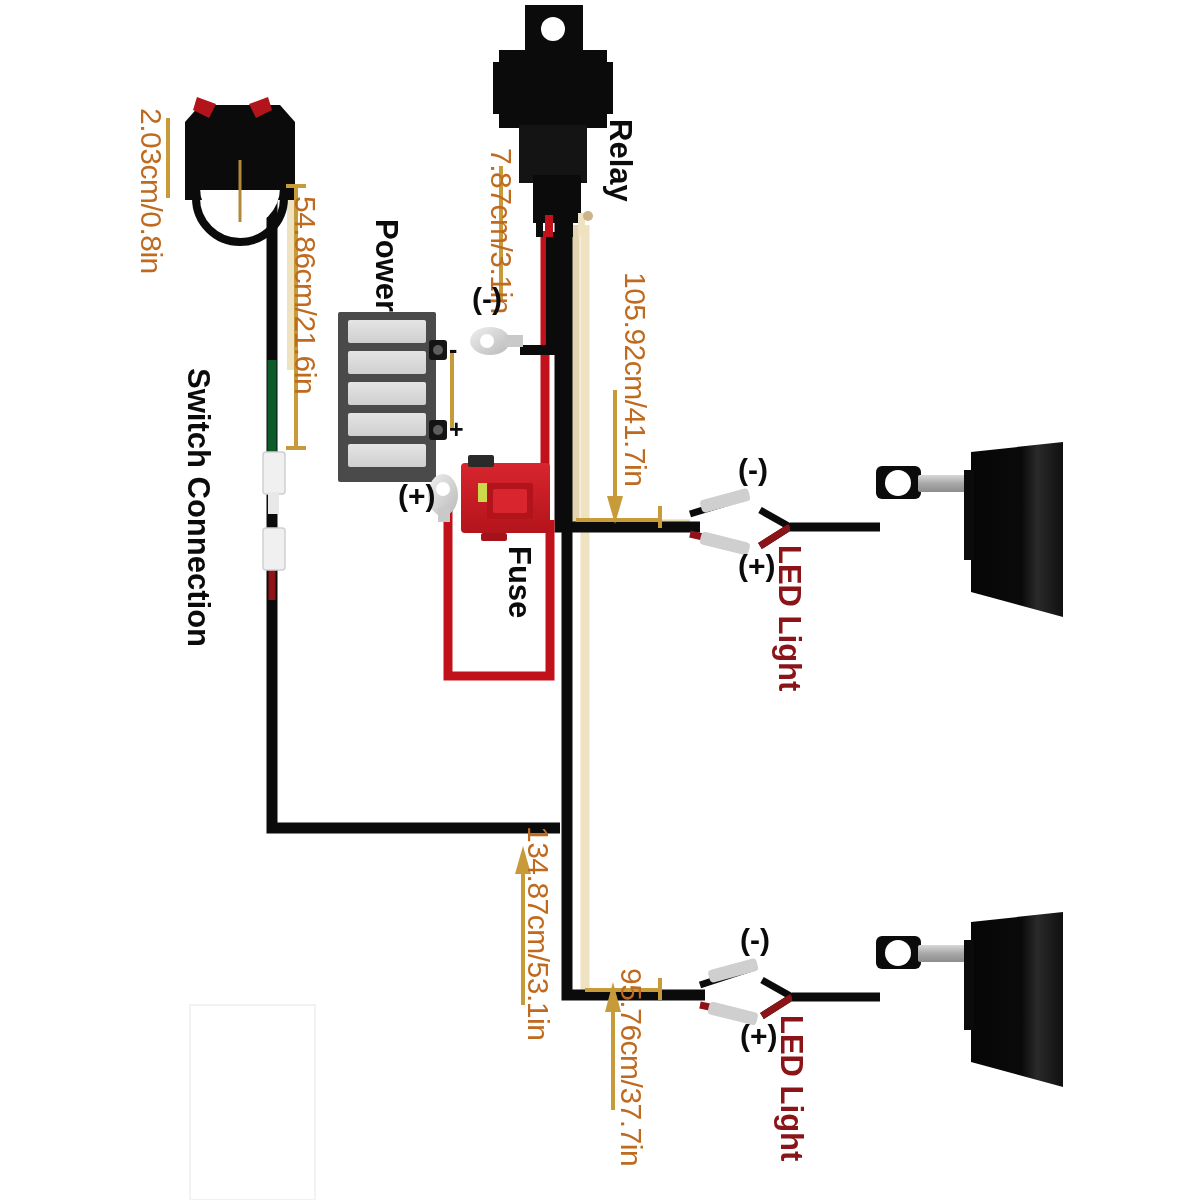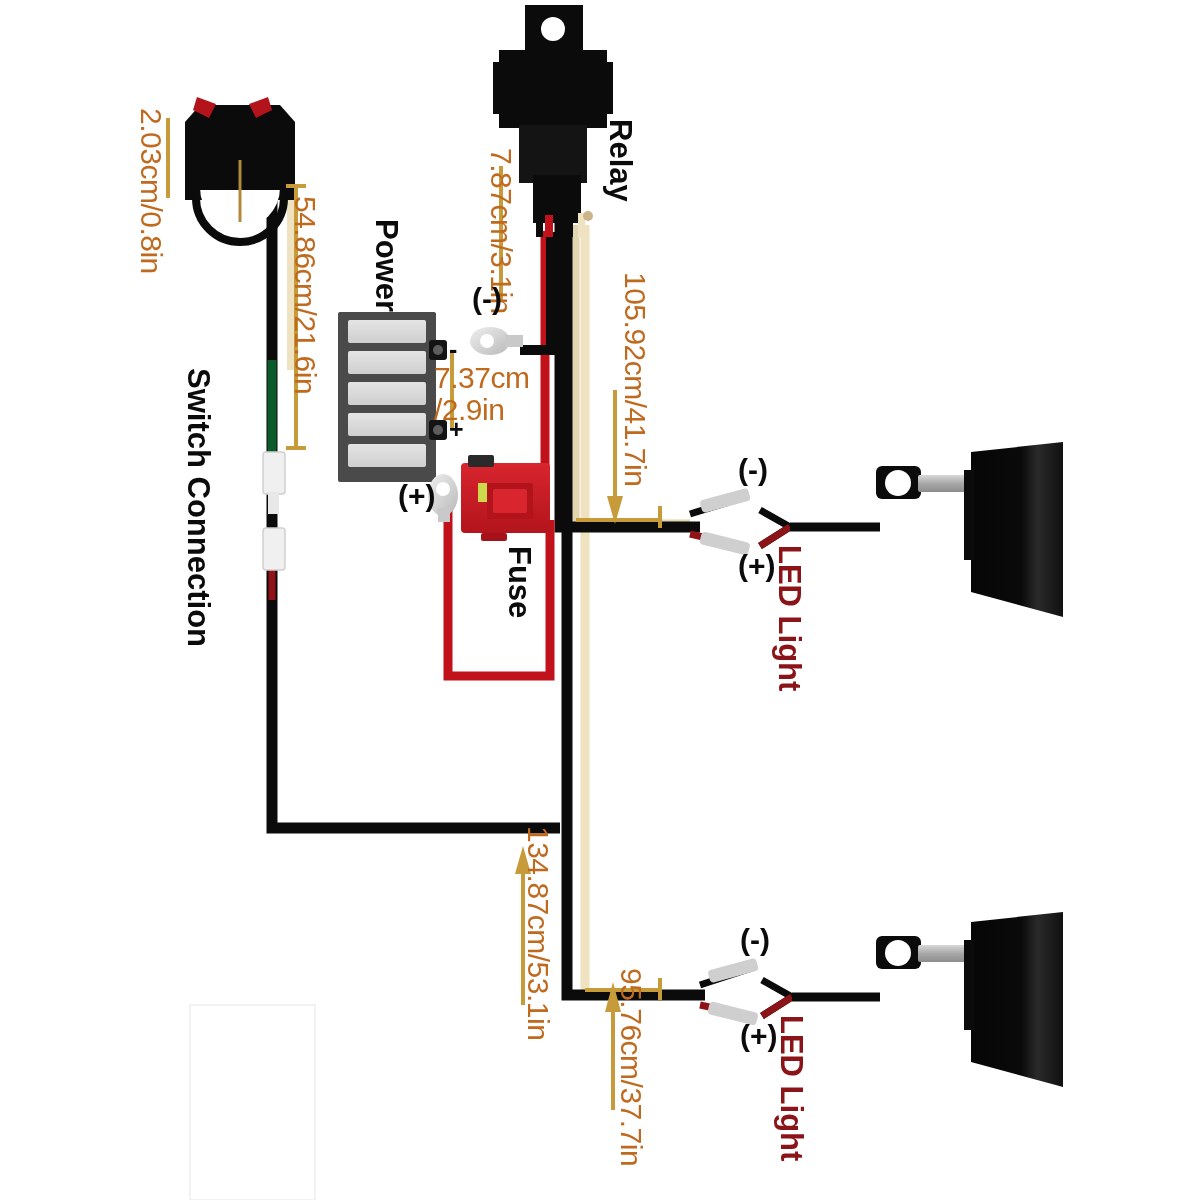--- a/index.html
+++ b/index.html
@@ -243,24 +243,20 @@
   <div class="lbl part rot90" style="left:402px;top:219px;">Power</div>
 
   <div class="lbl part rot90" style="left:636px;top:119px;">Relay</div>
 
   <div class="lbl dim rot90" style="left:516px;top:148px;">7.87cm/3.1in</div>
 
   <div class="lbl pol" style="left:472px;top:284px;">(-)</div>
 
   <div class="lbl pol-sm" style="left:449px;top:337px;">-</div>
 
-  <div class="lbl dim" style="left: 434px; top: 362px; line-height: 1.05;">
-      <div>7.37cm</div>
-      <div>/2.9in</div>
-    </div>
 
   <div class="lbl pol-sm" style="left:449px;top:417px;">+</div>
 
   <div class="lbl pol" style="left:398px;top:481px;">(+)</div>
 
   <div class="lbl part rot90" style="left:535px;top:546px;">Fuse</div>
 
   <div class="lbl dim rot90" style="left:650px;top:272px;">105.92cm/41.7in</div>
 
   <div class="lbl dim rot90" style="left:553px;top:826px;">134.87cm/53.1in</div>

